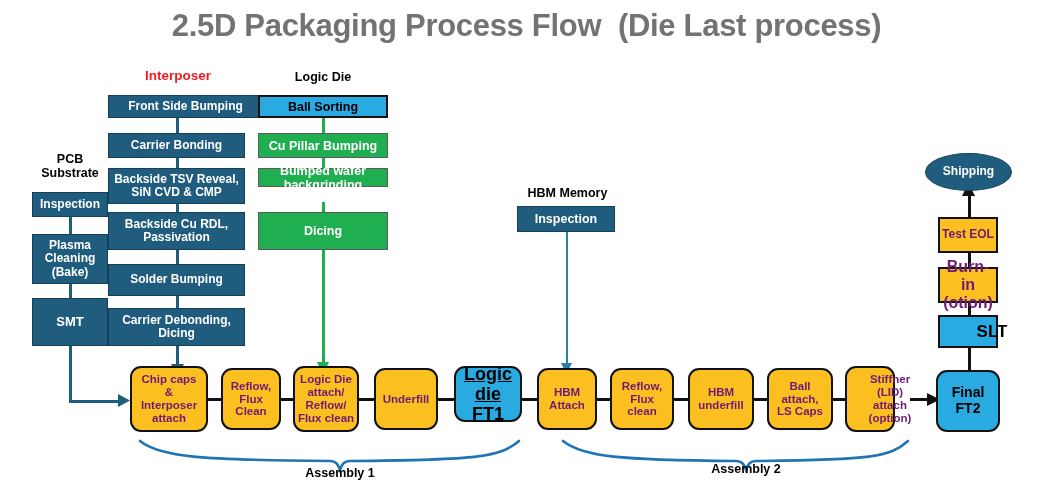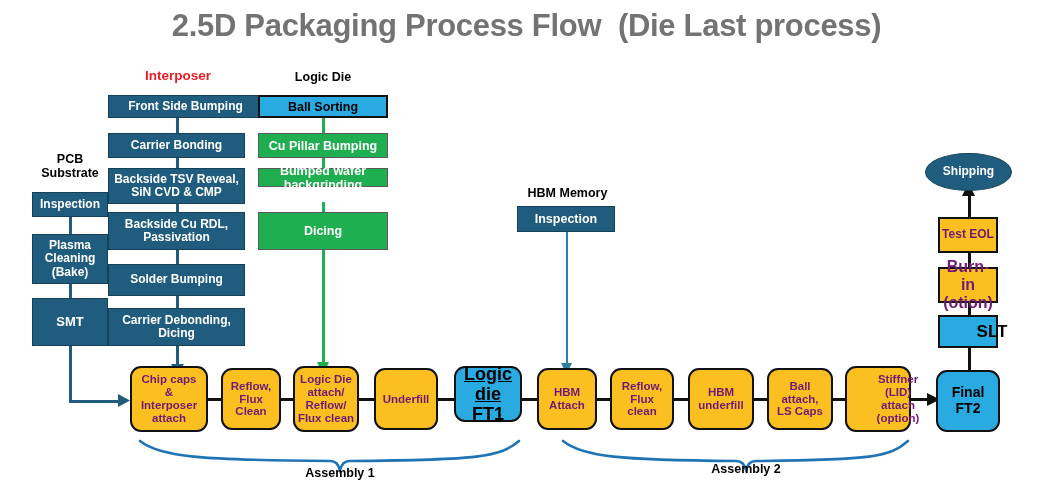--- a/index.html
+++ b/index.html
@@ -162,21 +162,21 @@
   <div class="node amber round" style="left:537px;top:368px;width:60px;height:62px;">HBM
 Attach</div>
   <div class="node amber round" style="left:610px;top:368px;width:64px;height:62px;">Reflow,
 Flux
 clean</div>
   <div class="node amber round" style="left:688px;top:368px;width:66px;height:62px;">HBM
 underfill</div>
   <div class="node amber round" style="left:767px;top:368px;width:66px;height:62px;">Ball
 attach,
 LS Caps</div>
-  <div class="node amber round" style="left:845px;top:366px;width:66px;height:66px;padding-left:40px;">Stiffner
+  <div class="node amber round" style="left:845px;top:366px;width:50px;height:66px;padding-left:40px;">Stiffner
 (LID)
 attach
 (option)</div>
 
   <div class="node ellipse" style="left:925px;top:153px;width:87px;height:38px;display:flex;align-items:center;justify-content:center;">Shipping</div>
   <div class="node amber" style="left:938px;top:217px;width:60px;height:36px;font-size:12px;">Test EOL</div>
   <div class="node amber" style="left:938px;top:267px;width:60px;height:36px;font-size:16px;">Burn-in
 (otion)</div>
   <div class="node lblue" style="left:938px;top:315px;width:60px;height:33px;font-size:17px;padding-left:48px;">SLT</div>
   <div class="node lblue round" style="left:936px;top:370px;width:64px;height:62px;font-size:14px;">Final

